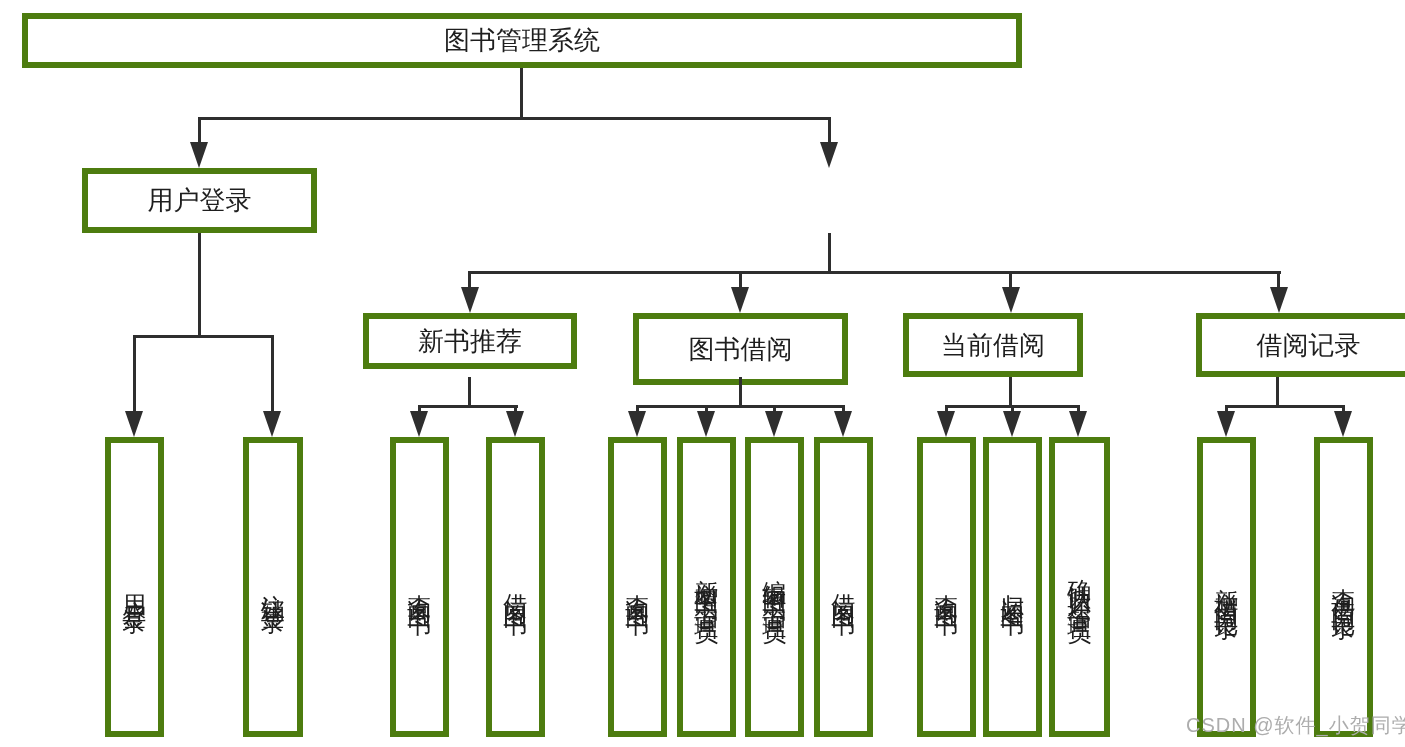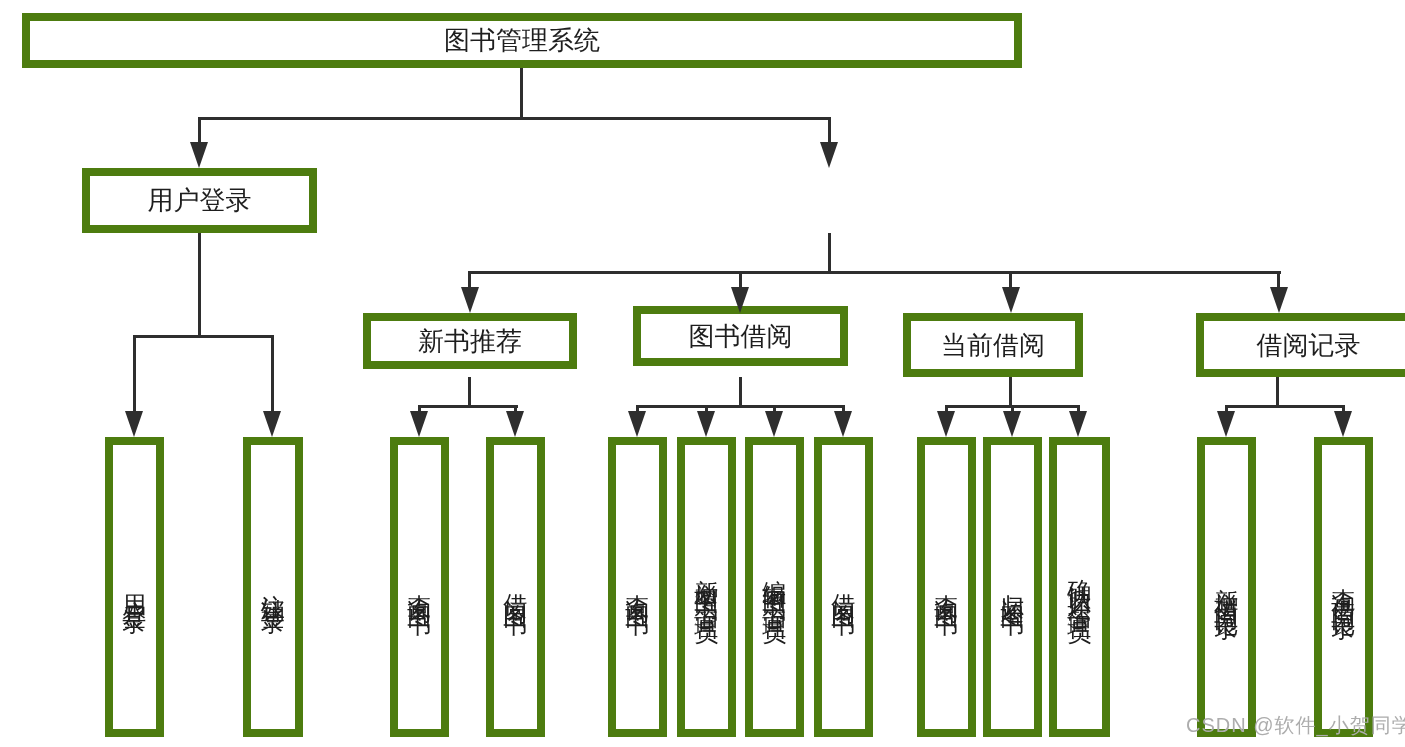--- a/index.html
+++ b/index.html
@@ -2,21 +2,21 @@
 <html><head>
 <meta charset="utf-8">
 <style>
   html,body { margin:0; padding:0; background:#ffffff; }
   .stage {
     position:relative; width:1405px; height:747px; background:#ffffff;
     font-family:"Liberation Sans", sans-serif; overflow:hidden;
   }
   .box {
     position:absolute; box-sizing:border-box;
-    border:8px solid #4d7c0f; background:#ffffff;
+    border:6px solid #4d7c0f; background:#ffffff;
     display:flex; align-items:center; justify-content:center;
     color:#1e1e1e; font-size:26px; white-space:nowrap;
   }
   .leaf { font-size:24px; }
   .leaf .vtxt {
     writing-mode:vertical-rl; text-orientation:mixed;
     letter-spacing:6px; line-height:1.06; white-space:normal;
   }
   .line { position:absolute; background:#2e2e2e; }
   .arrow {
@@ -39,21 +39,21 @@
     <span>图书管理系统</span>
   </div>
 
   <div class="box" style="left:82px; top:168px; width:235px; height:65px;">
     <span>用户登录</span>
   </div>
 
   <div class="box" style="left:363px; top:313px; width:214px; height:56px;">
     <span>新书推荐</span>
   </div>
-  <div class="box" style="left:633px; top:306px; width:215px; height:60px;font-family:Liberation Serif, serif;">
+  <div class="box" style="left:633px; top:313px; width:215px; height:72px;font-family:Liberation Serif, serif;">
     <span>图书借阅</span>
   </div>
   <div class="box" style="left:903px; top:313px; width:180px; height:64px;">
     <span>当前借阅</span>
   </div>
   <div class="box" style="left:1172px; top:313px; width:225px; height:64px;margin-left:24px;">
     <span>借阅记录</span>
   </div>
 
   <div class="box leaf" style="left:105px; top:437px; width:59px; height:300px;">

